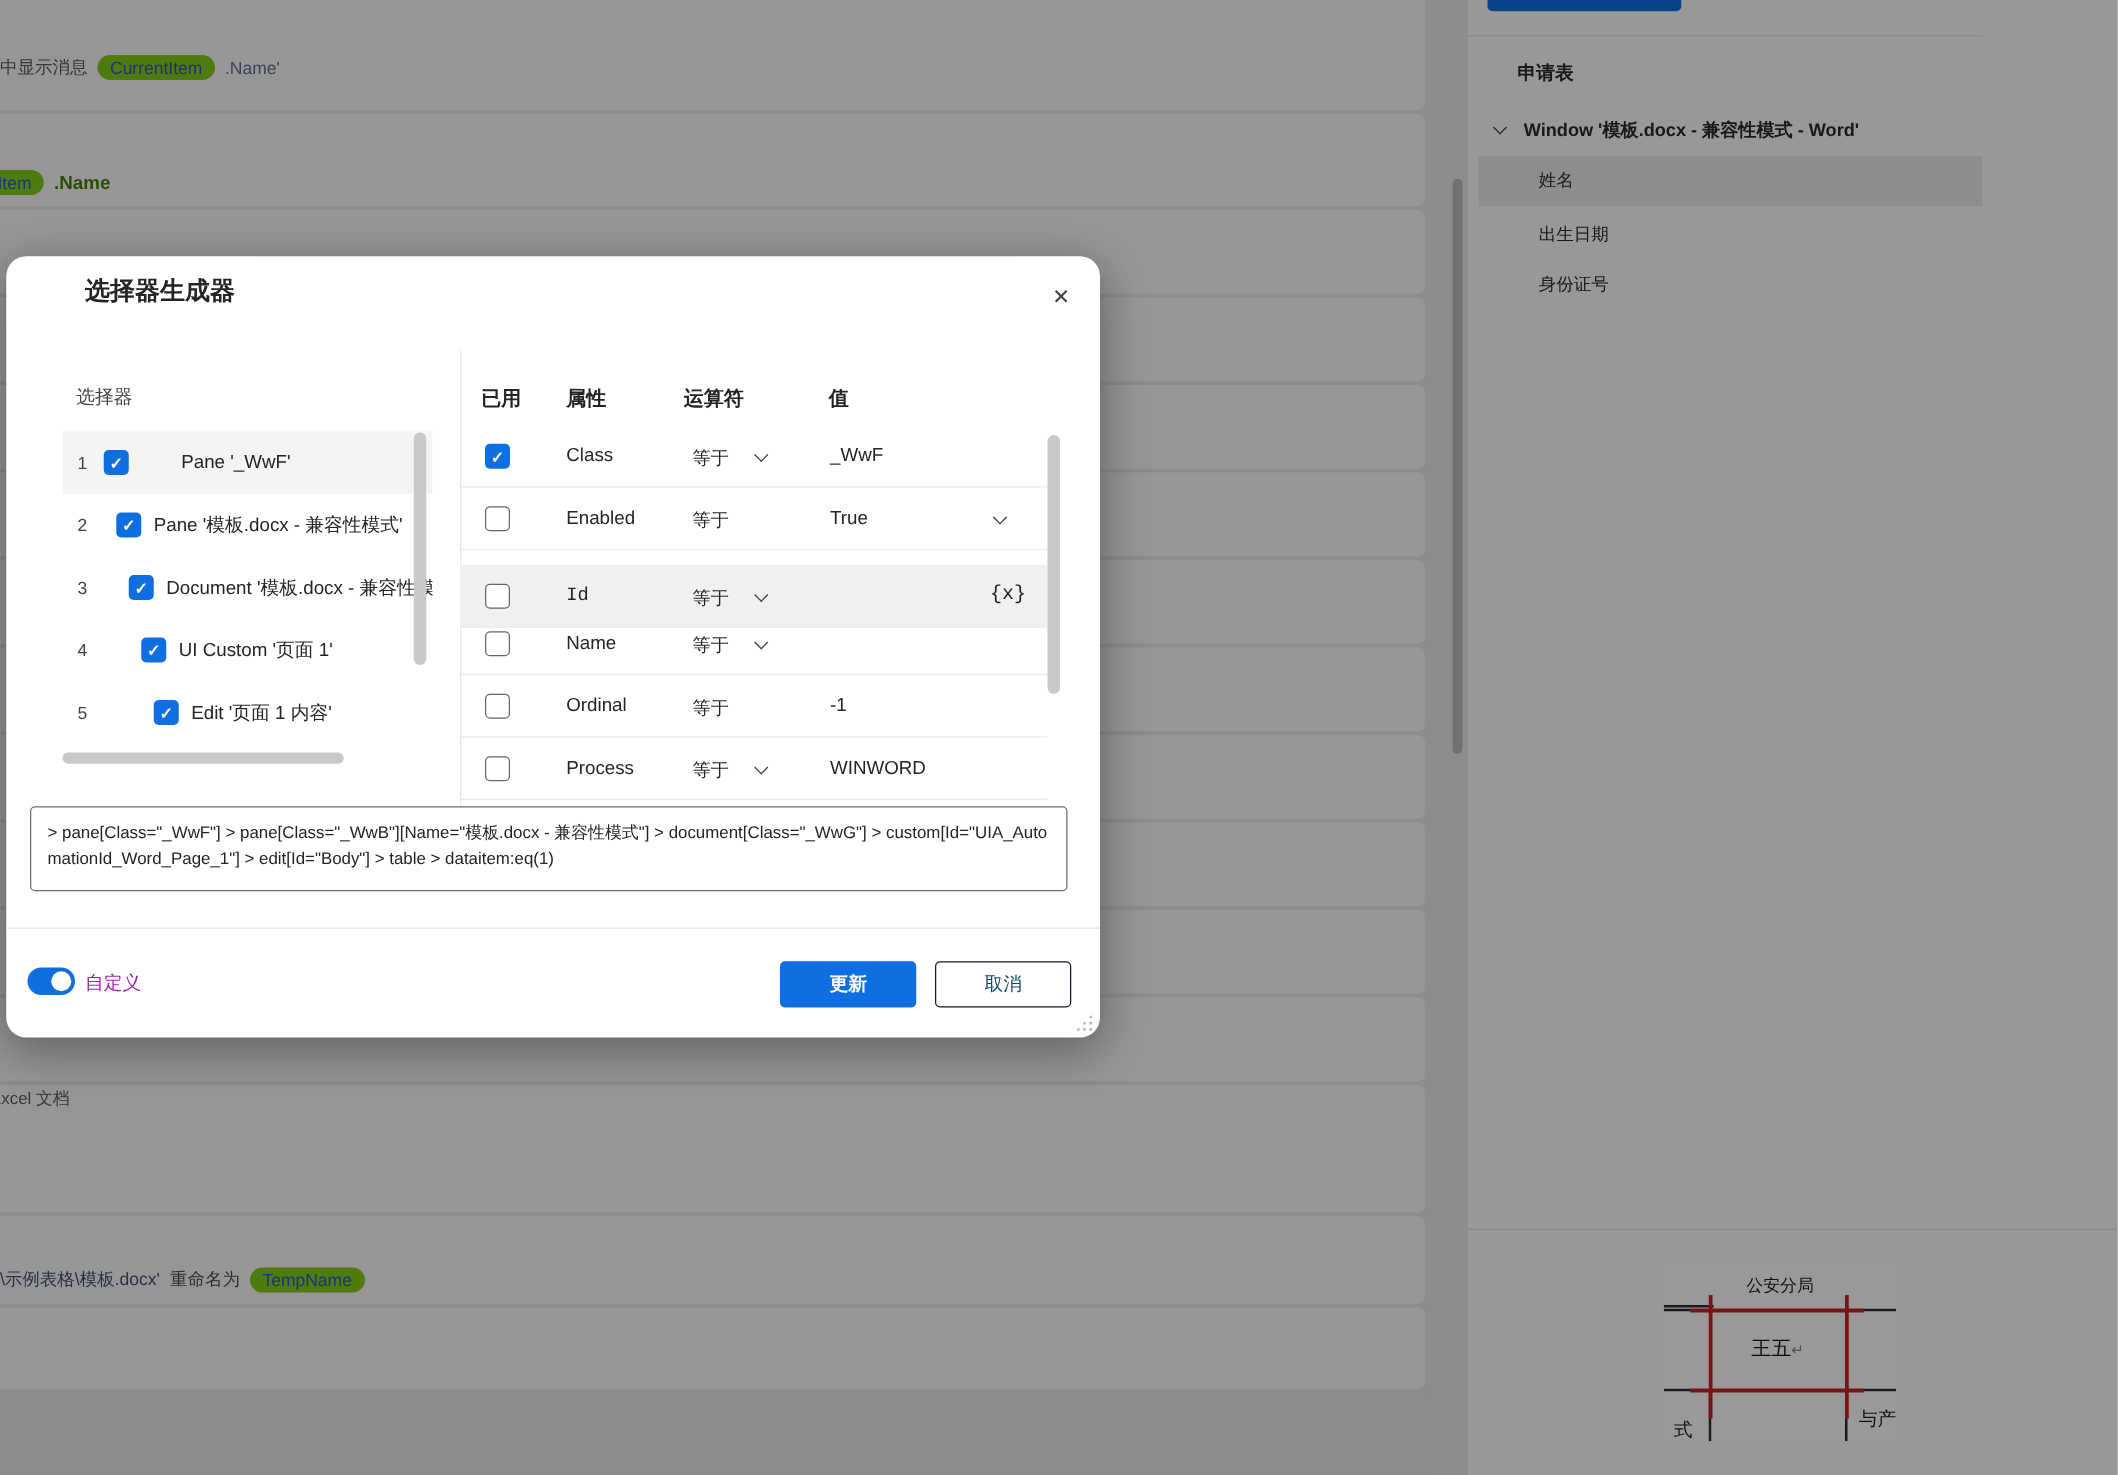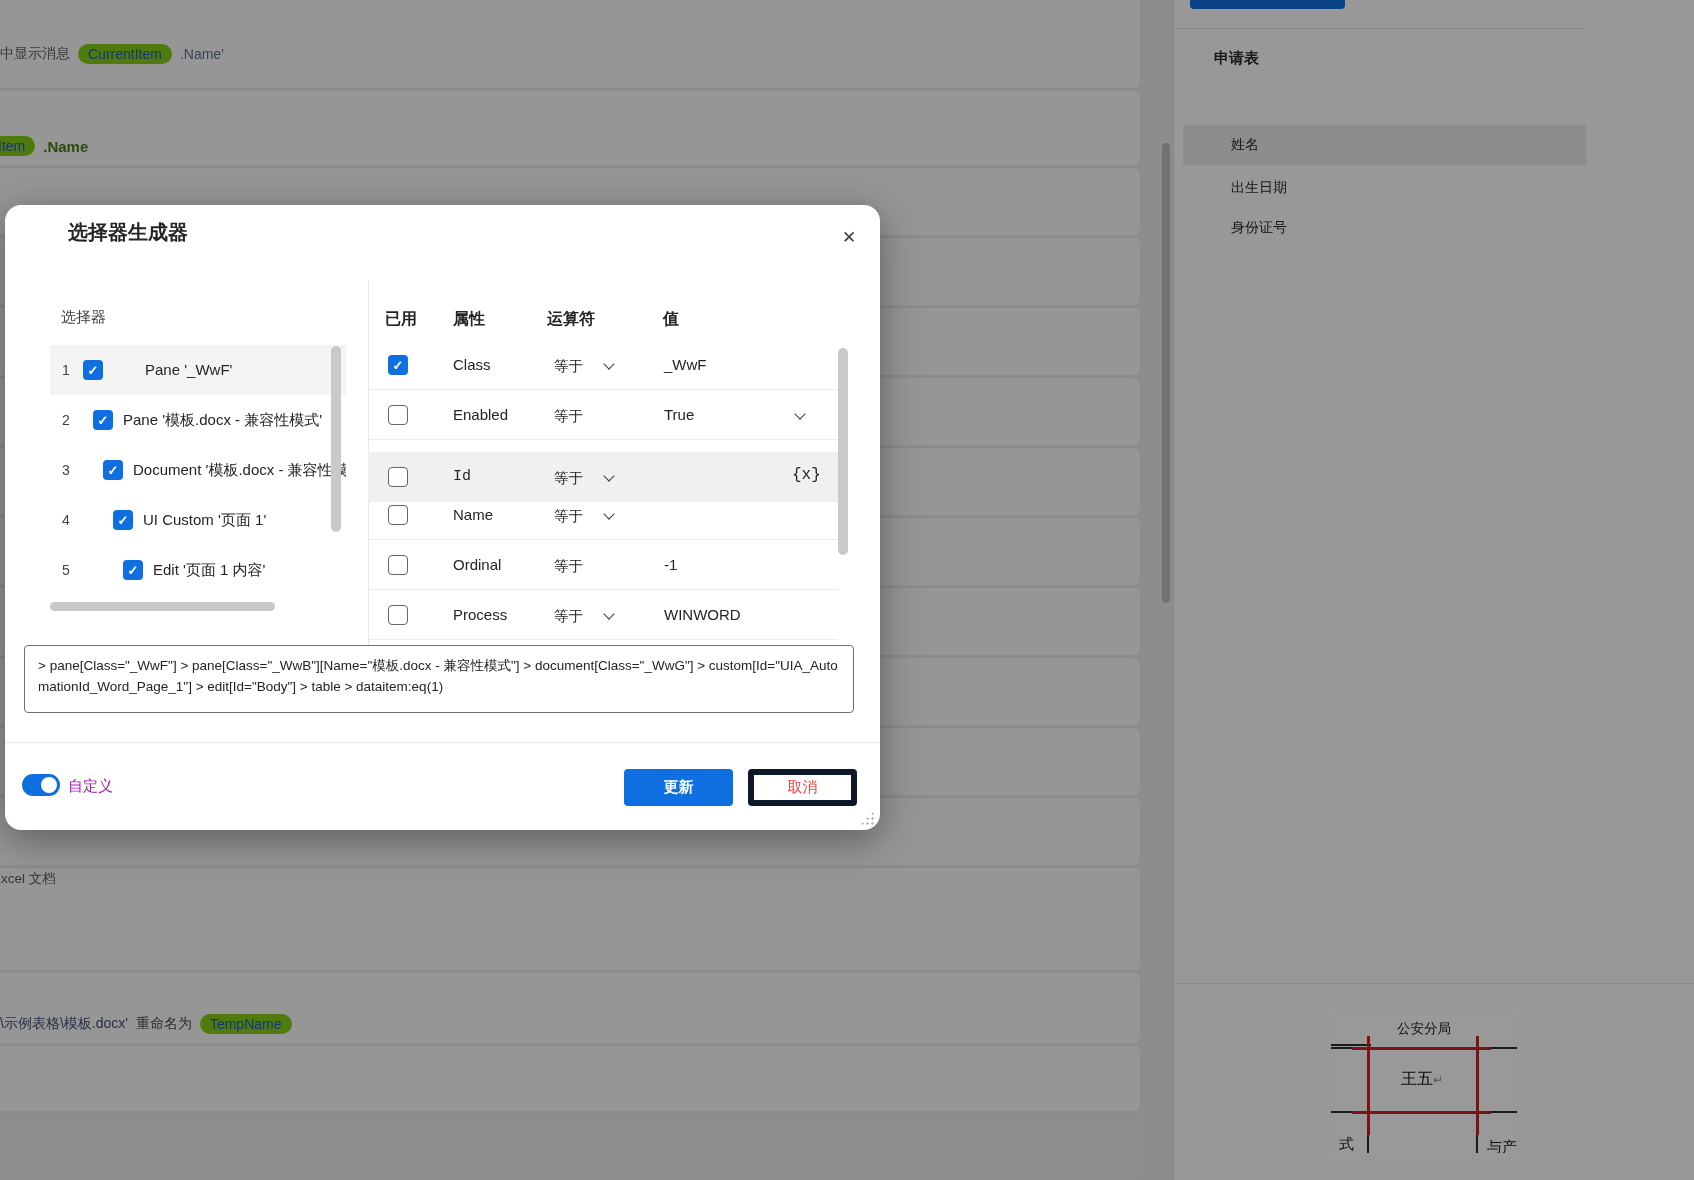--- a/index.html
+++ b/index.html
@@ -37,21 +37,21 @@
   .rp-div2 { position:absolute; left:0; top:983px; width:521px; height:1px; background:#e3e3e3; }
 
   
   .preview { position:absolute; left:157px; top:1011px; width:186px; height:142px; background:#ffffff; overflow:hidden; }
   .pv-header { position:absolute; left:0; top:9px; width:186px; text-align:center; font-size:13.5px; color:#1c1c1c; }
   .pv-line { position:absolute; background:#2c2c2c; }
   .pv-red { position:absolute; background:#cc2020; }
   .pv-cell { position:absolute; left:36px; top:58px; width:110px; text-align:center; font-size:16px; color:#111; }
   .pv-ret { font-size:12px; color:#888; }
   .pv-bl { position:absolute; left:8px; top:124px; font-size:15px; color:#1c1c1c; }
-  .pv-br { position:absolute; left:156px; top:127px; font-size:15px; color:#1c1c1c; }
+  .pv-br { position:absolute; left:156px; top:115px; font-size:15px; color:#1c1c1c; }
 
   
   .scrim { position:absolute; inset:0; background:rgba(0,0,0,0.40); z-index:5; }
 
   
   .dialog { position:absolute; left:5px; top:205px; width:875px; height:625px; background:#fff; border-radius:16px;
             box-shadow:0 10px 38px rgba(0,0,0,0.38); z-index:10; }
   .dlg-title { position:absolute; left:63px; top:14px; font-size:20px; font-weight:700; color:#242424; }
   .dlg-close { position:absolute; left:830px; top:18px; width:28px; height:28px; font-size:17px; color:#424242;
                display:flex; align-items:center; justify-content:center; cursor:pointer; }
@@ -89,21 +89,21 @@
              padding:10px 13px; font-size:13.5px; line-height:1.55; color:#242424; word-break:break-all; }
 
   
   .ftr-div { position:absolute; left:0; top:537px; width:875px; height:1px; background:#e8e8e8; }
   .toggle { position:absolute; left:17px; top:569px; width:38px; height:22px; background:#0f6fe0; border-radius:11px; cursor:pointer; }
   .knob { position:absolute; right:3px; top:3px; width:16px; height:16px; background:#fff; border-radius:50%; }
   .tog-label { position:absolute; left:63px; top:572px; font-size:15px; color:#a21caf; }
   .btn { position:absolute; top:564px; width:109px; height:37px; border-radius:4px; font-size:15px; font-weight:600;
          display:flex; align-items:center; justify-content:center; cursor:pointer; }
   .btn.primary { left:619px; background:#0f6fe0; color:#fff; }
-  .btn.secondary { left:743px; background:#fff; border:6px solid #0f172a; color:#ef4444; font-weight:400; }
+  .btn.secondary { left:743px; background:#fff; border:1px solid #0f172a; color:#0c4a6e; font-weight:400; }
   .grip { position:absolute; right:6px; bottom:5px; width:14px; height:14px;
           background-image:radial-gradient(#b9b9b9 1.3px, transparent 1.4px); background-size:5px 5px;
           clip-path:polygon(100% 0, 100% 100%, 0 100%); }
 </style>
 </head>
 <body>
 
 <div class="screen">
 
   <div class="bg">
@@ -146,20 +146,24 @@
         <span class="pill">TempName</span>
       </div>
 
       <div class="left-scrollbar"></div>
     </div>
 
     <div class="right-panel">
       <div class="blue-sliver"></div>
       <div class="rp-div1"></div>
       <div class="rp-title">申请表</div>
+      <div class="rp-root">
+        <span class="chev"></span>
+        <span class="rp-root-label">Window '模板.docx  -  兼容性模式 - Word'</span>
+      </div>
       <div id="rp-items">
           <div class="ritem sel" style="top: 125px;">
             <span>姓名</span>
           </div>
           <div class="ritem" style="top: 168px;">
             <span>出生日期</span>
           </div>
           <div class="ritem" style="top: 208px;">
             <span>身份证号</span>
           </div>

